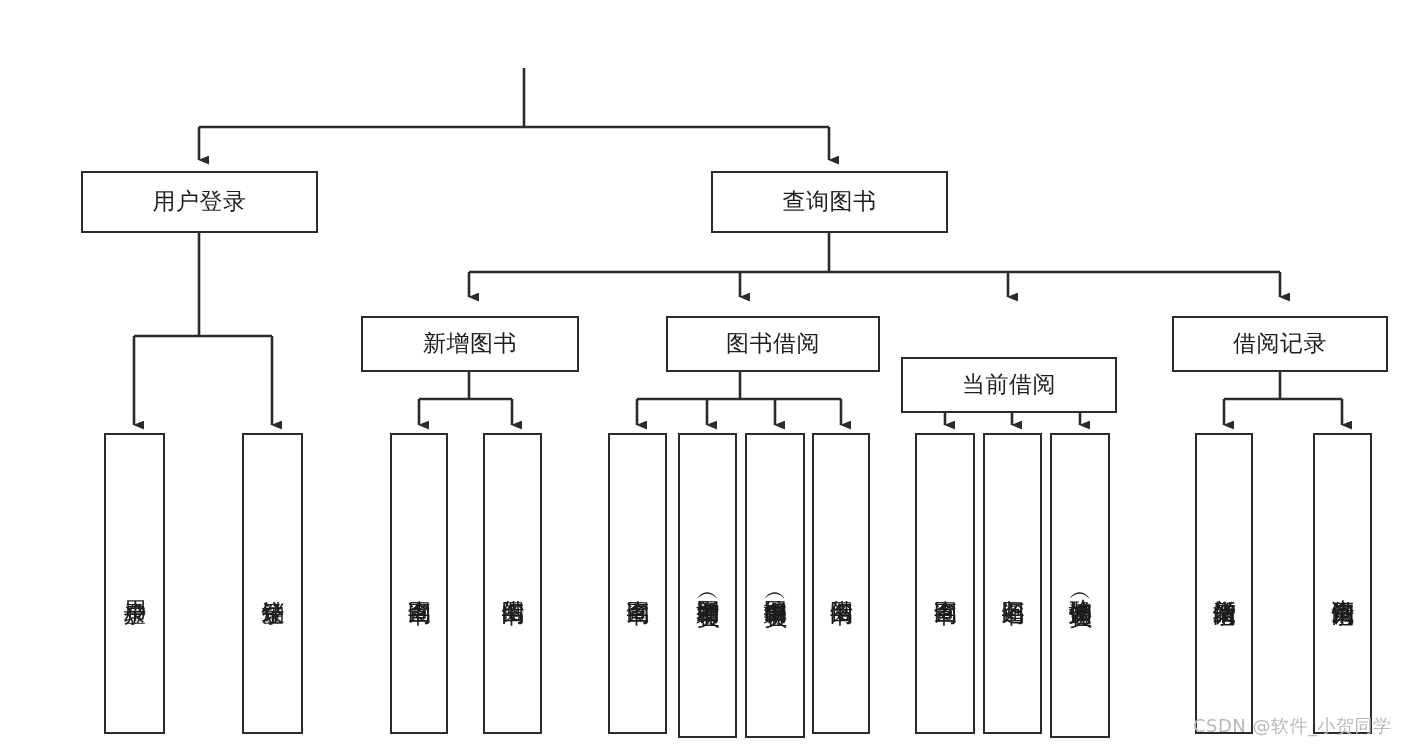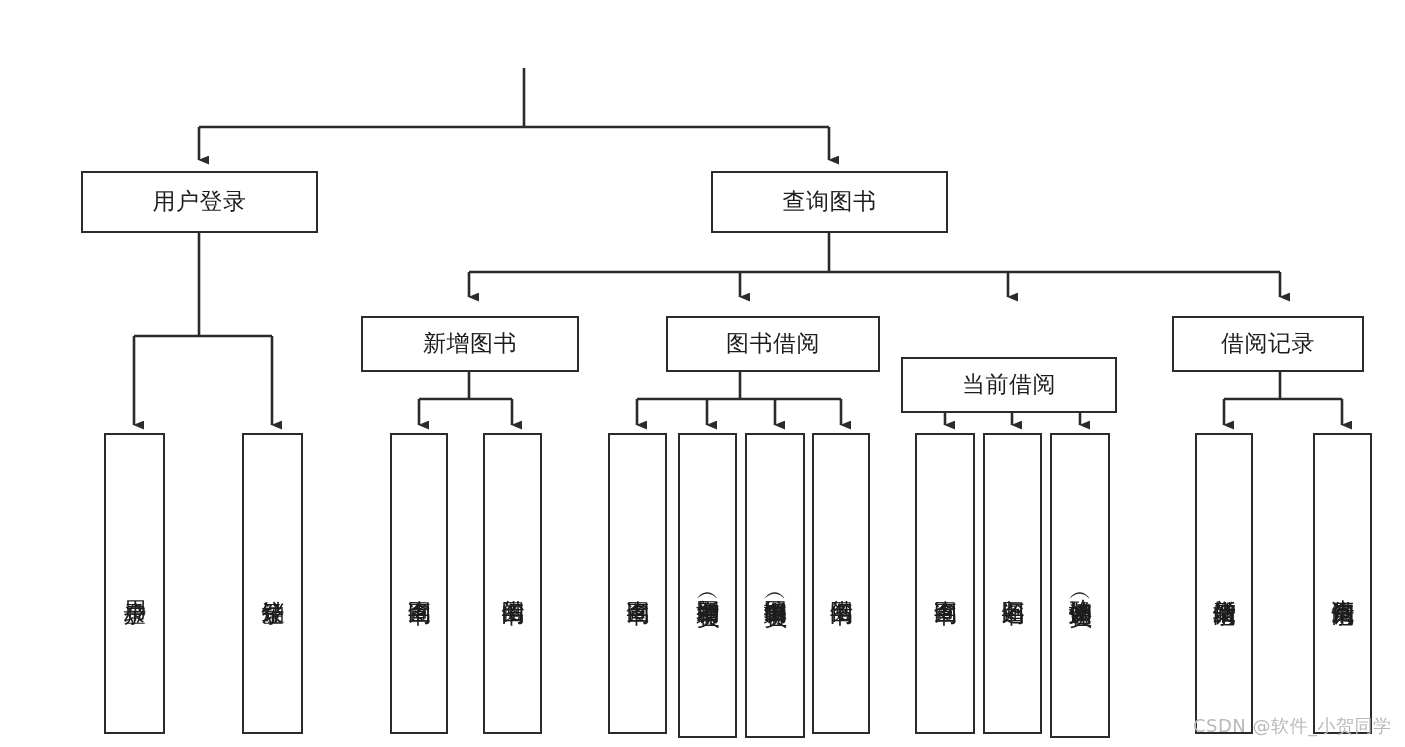--- a/index.html
+++ b/index.html
@@ -130,21 +130,21 @@
   </div>
 
   <div class="node-box" style="left:666px; top:316px; width:214px; height:56px;">
     <span class="node-label-h">图书借阅</span>
   </div>
 
   <div class="node-box" style="left:901px; top:316px; width:216px; height:56px;margin-top:41px;">
     <span class="node-label-h">当前借阅</span>
   </div>
 
-  <div class="node-box" style="left:1172px; top:316px; width:192px; height:56px;">
+  <div class="node-box" style="left:1172px; top:316px; width:216px; height:56px;">
     <span class="node-label-h">借阅记录</span>
   </div>
 
   <div class="node-box" style="left:104px; top:433px; width:61px; height:301px;">
     <span class="node-label-v">用户登录</span>
   </div>
 
   <div class="node-box" style="left:242px; top:433px; width:61px; height:301px;">
     <span class="node-label-v">注销登录</span>
   </div>

